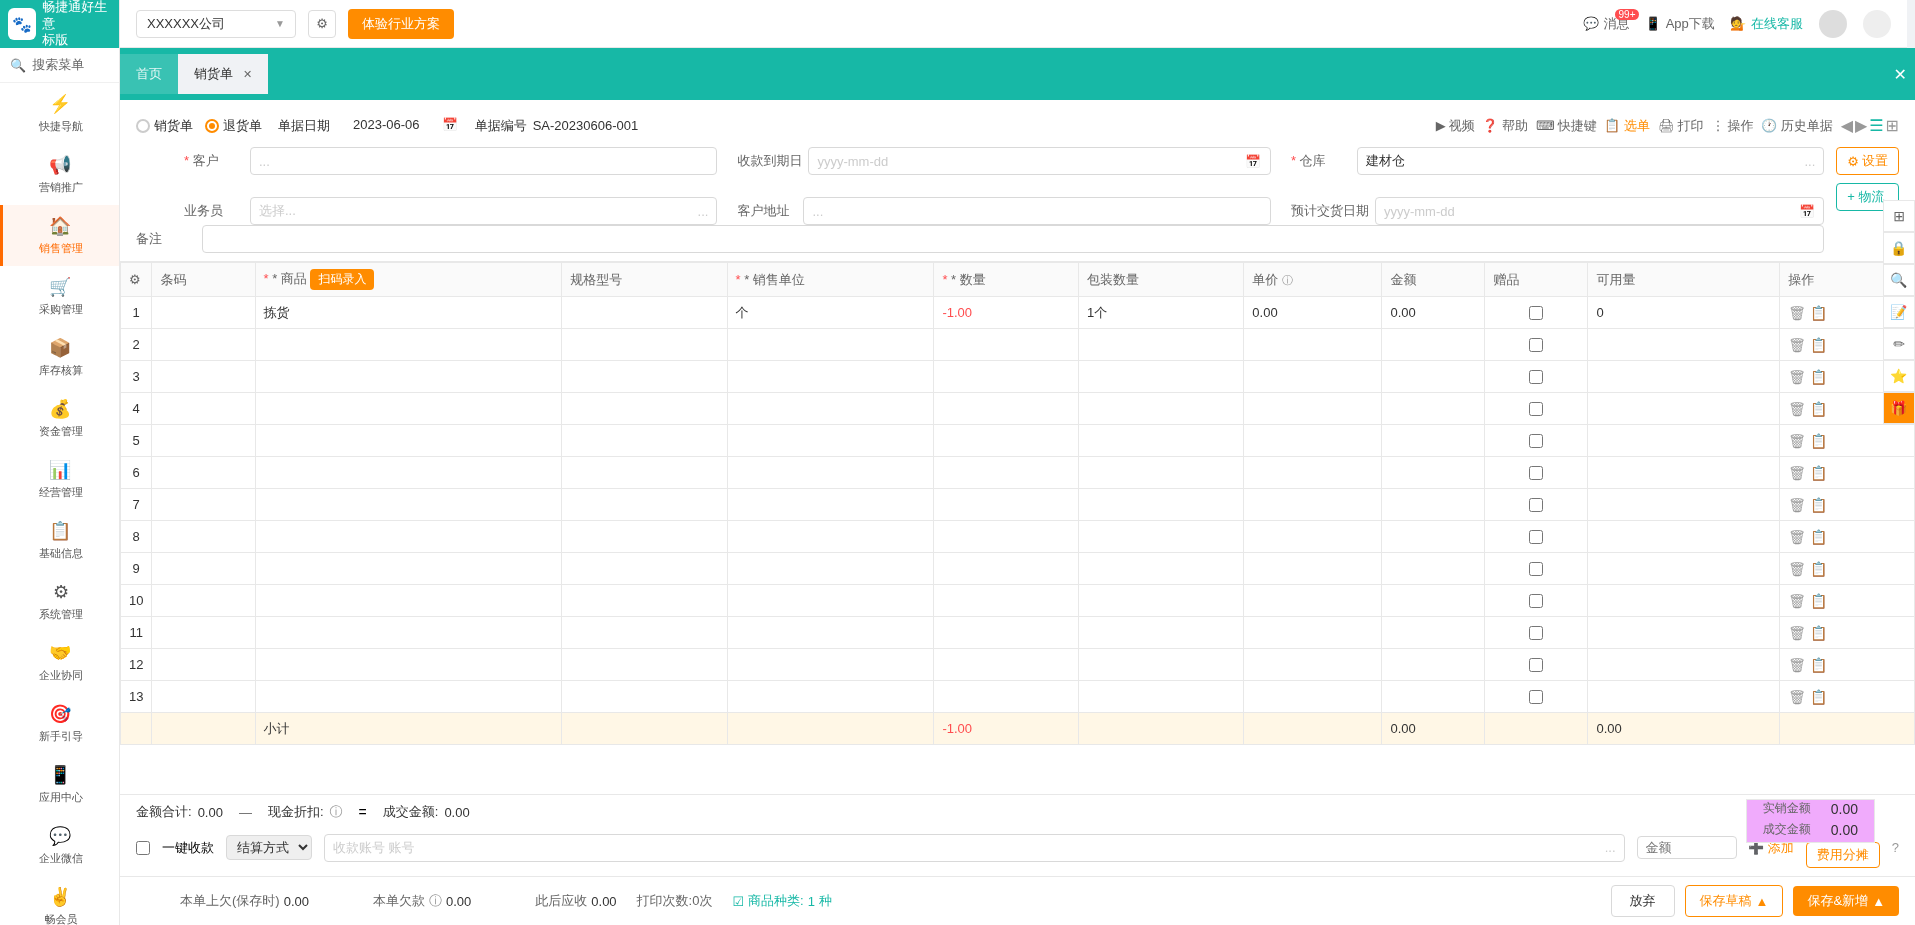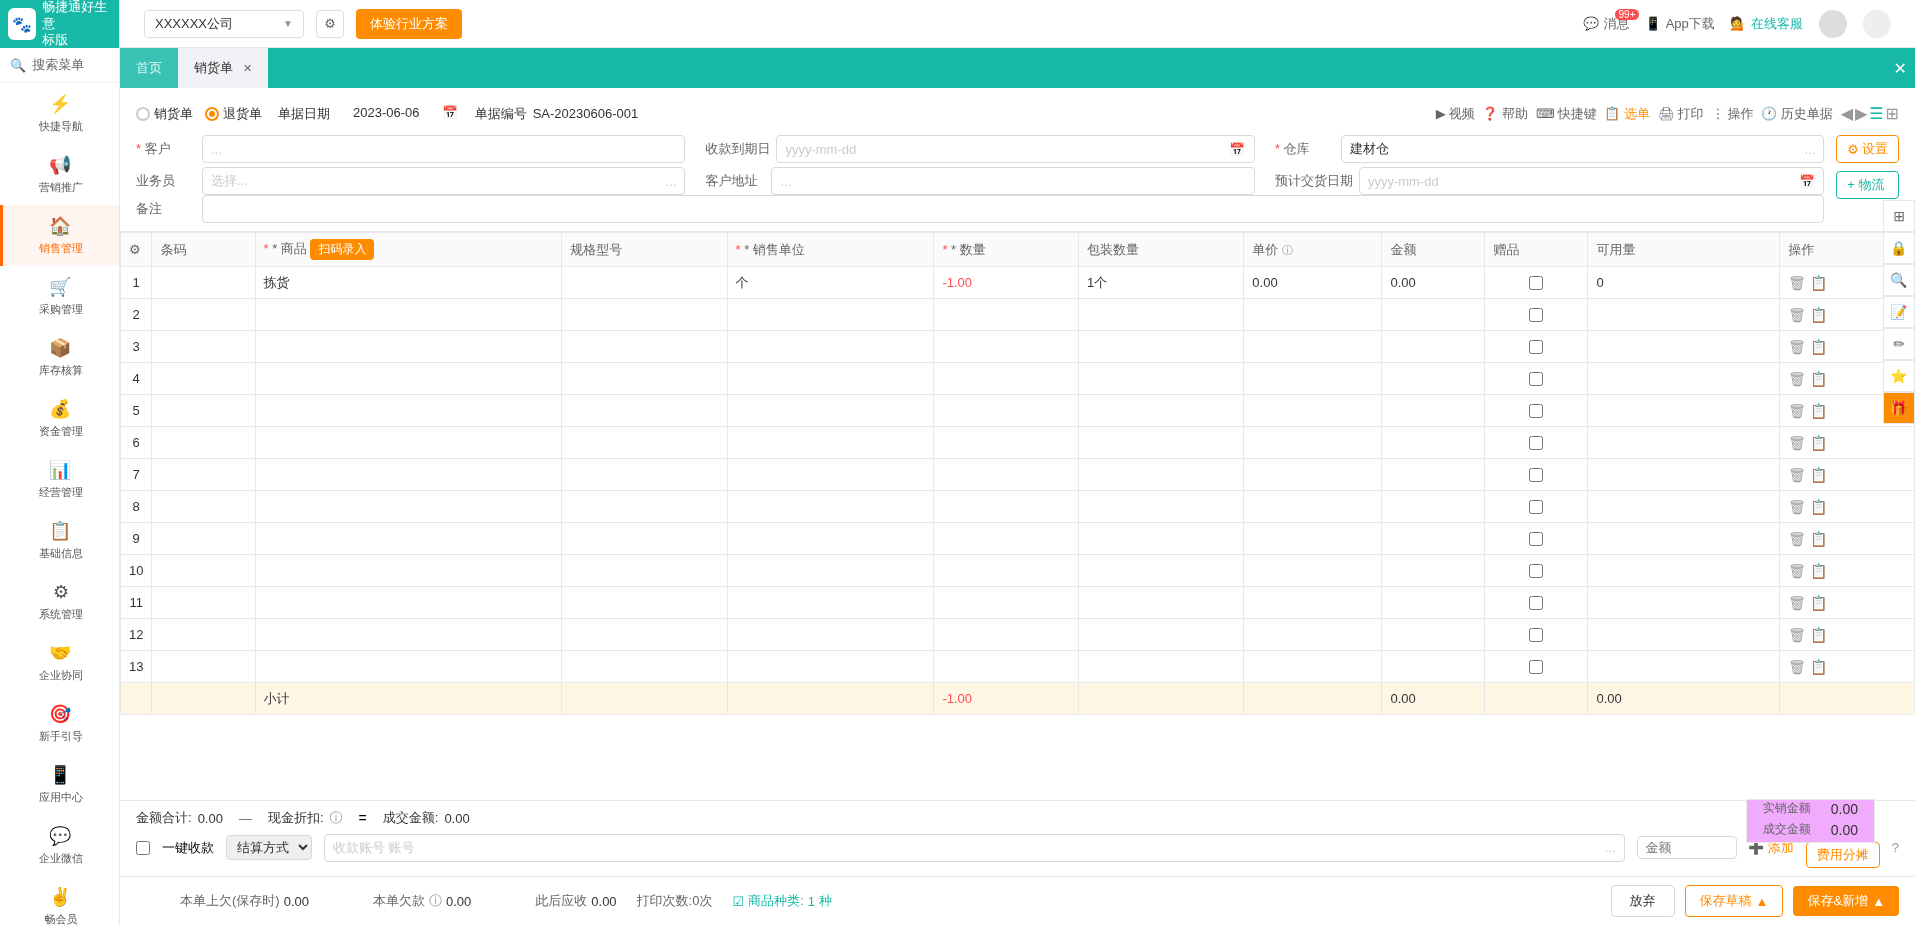--- a/index.html
+++ b/index.html
@@ -26,23 +26,23 @@
     .sidebar-nav-item {
       display: flex; flex-direction: column; align-items: center; padding: 10px 6px;
       cursor: pointer; color: #555; border-left: 3px solid transparent; gap: 4px;
     }
     .sidebar-nav-item.active { background: #fff5f0; color: #ff6a00; border-left-color: #ff6a00; }
     .sidebar-nav-icon { font-size: 18px; }
     .sidebar-nav-label { font-size: 11px; }
 
     
     .top-header {
-      position: fixed; left: 120px; right: 0; top: 0; height: 48px;
+      position: fixed; left: 120px; right: 8px; top: 0; height: 48px;
       background: #fff; border-bottom: 1px solid #e8e8e8;
-      display: flex; align-items: center; padding: 0 24px; gap: 12px; z-index: 100;
+      display: flex; align-items: center; padding: 0 16px; gap: 12px; z-index: 100;
     }
     .company-select {
       display: flex; align-items: center; gap: 6px; padding: 4px 10px;
       border: 1px solid #ddd; border-radius: 4px; cursor: pointer; min-width: 160px; background: #fff;
     }
     .company-select-name { font-size: 13px; color: #333; flex: 1; }
     .company-select-arrow { color: #999; font-size: 10px; }
     .gear-btn {
       width: 28px; height: 28px; border: 1px solid #ddd; border-radius: 4px;
       display: flex; align-items: center; justify-content: center; cursor: pointer; color: #666; background: #fff;
@@ -59,21 +59,21 @@
     .header-avatar { width: 28px; height: 28px; background: #ddd; border-radius: 50%; cursor: pointer; }
 
     
     .main-content {
       position: fixed; left: 120px; right: 0; top: 48px; bottom: 0;
       display: flex; flex-direction: column; background: #f0f2f5;
     }
 
     
     .tabs-bar {
-      background: #17b8a6; display: flex; align-items: center; height: 40px; padding: 0 0;
+      background: #17b8a6; display: flex; align-items: center; height: 52px; padding: 0 0;
     }
     .tab-item {
       padding: 0 16px; height: 40px; display: flex; align-items: center; cursor: pointer;
       color: rgba(255,255,255,0.85); gap: 6px; font-size: 13px;
     }
     .tab-item.active { background: #f0f2f5; color: #333; }
     .tab-home { background: rgba(255,255,255,0.15); }
     .tab-close { font-size: 11px; color: #666; cursor: pointer; margin-left: 4px; }
 
     
@@ -87,21 +87,21 @@
     .radio-item { display: flex; align-items: center; gap: 4px; cursor: pointer; color: #333; }
     .radio-dot { width: 14px; height: 14px; border-radius: 50%; border: 2px solid #ccc; display: flex; align-items: center; justify-content: center; }
     .radio-dot.checked { border-color: #ff8c00; }
     .radio-dot.checked::after { content: ''; width: 6px; height: 6px; background: #ff8c00; border-radius: 50%; display: block; }
     .form-date { display: flex; align-items: flex-start; gap: 23px; color: #333; }
     .form-id { display: flex; align-items: center; gap: 6px; color: #333; }
     .toolbar-right { margin-left: auto; display: flex; align-items: center; gap: 8px; color: #666; font-size: 12px; }
     .toolbar-btn { display: flex; align-items: center; gap: 3px; cursor: pointer; color: #666; }
     .toolbar-nav { display: flex; align-items: center; gap: 2px; }
 
-    .form-grid { display: grid; grid-template-columns: 1fr 1fr 1fr; gap: 4px 20px; }
+    .form-grid { display: grid; grid-template-columns: 1fr 1fr 1fr; gap: 22px 20px; margin-left: 48px; }
     .form-row { display: flex; align-items: center; gap: 6px; }
     .form-label { color: #666; min-width: 60px; white-space: nowrap; }
     .form-label.required::before { content: '* '; color: #ff4d4f; }
     .form-input {
       flex: 1; border: 1px solid #d9d9d9; border-radius: 4px; padding: 4px 8px;
       color: #333; background: #fff; cursor: pointer; display: flex; align-items: center;
       justify-content: space-between; min-height: 28px;
     }
     .form-input .dots { color: #ccc; }
     .form-remarks { display: flex; align-items: center; gap: 6px; }
@@ -123,21 +123,21 @@
     .subtotal-row td { background: #fff7e6; font-weight: 500; }
     .col-gear { width: 30px; text-align: center; }
     .col-ops { display: flex; gap: 4px; align-items: center; }
     .op-btn { cursor: pointer; color: #999; font-size: 14px; }
     .checkbox-cell { display: flex; justify-content: center; }
     .checkbox-input { width: 14px; height: 14px; cursor: pointer; }
 
     
     .bottom-bar {
       background: #fff; border-top: 1px solid #e8e8e8; padding: 8px 16px;
-      display: flex; flex-direction: column;  justify-content: center;
+      display: flex; flex-direction: column; gap: 6px; justify-content: center;
     }
     .summary-row { display: flex; align-items: center; gap: 16px; flex-wrap: wrap; }
     .summary-item { display: flex; align-items: center; gap: 6px; color: #333; }
     .payment-row { display: flex; align-items: center; gap: 12px; }
     .pay-checkbox { width: 14px; height: 14px; cursor: pointer; }
     .pay-select { border: 1px solid #d9d9d9; border-radius: 4px; padding: 3px 6px; color: #333; }
     .pay-input { border: 1px solid #d9d9d9; border-radius: 4px; padding: 3px 8px; width: 100px; color: #333; }
     .add-btn { color: #ff8c00; cursor: pointer; display: flex; align-items: center; gap: 3px; }
     .fee-split-btn { border: 1px solid #ff8c00; color: #ff8c00; background: #fff; border-radius: 4px; padding: 3px 10px; cursor: pointer; margin-top: 15px; }
     .question-btn { color: #999; cursor: pointer; }

